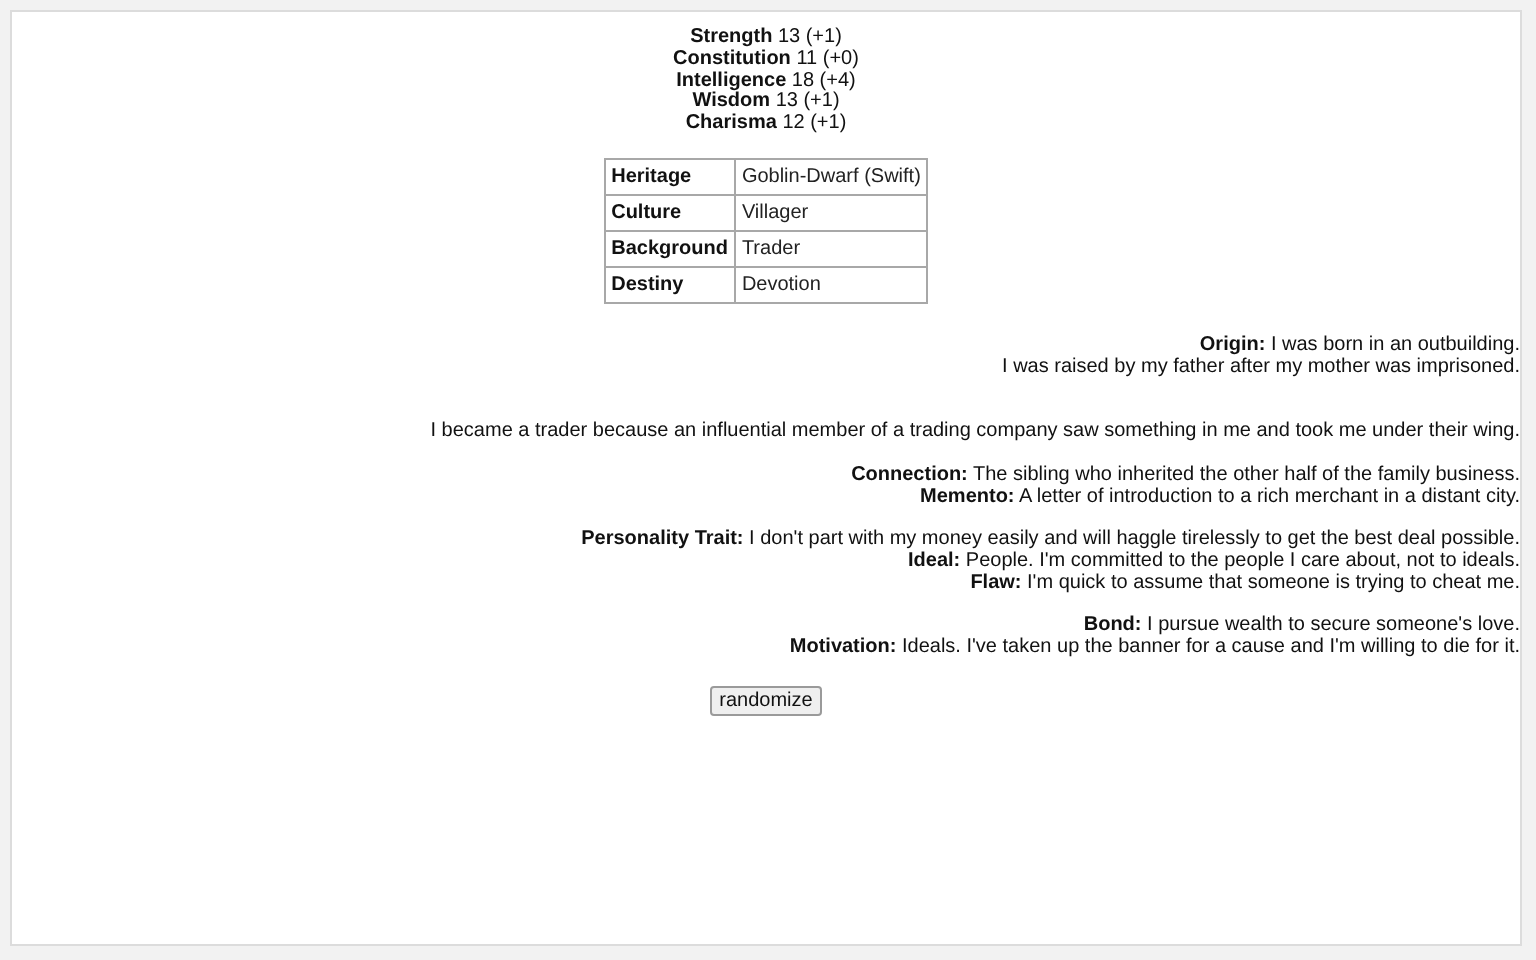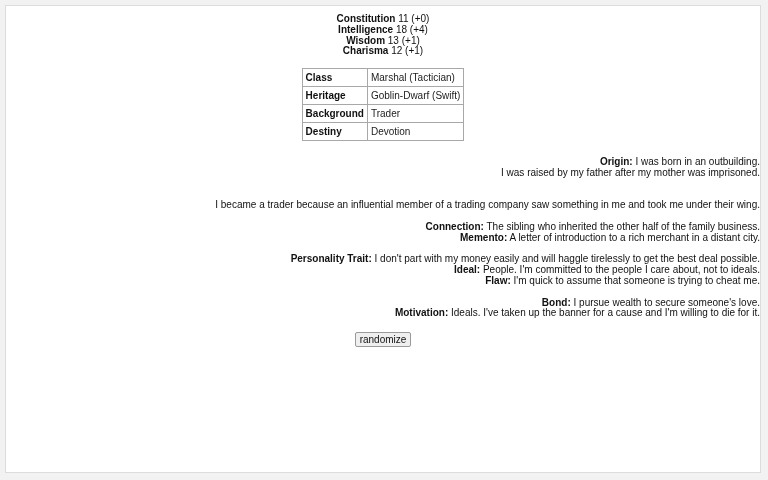--- a/index.html
+++ b/index.html
@@ -65,35 +65,36 @@
       color: #111;
       cursor: pointer;
     }
   </style>
 </head>
 <body>
 
 <div class="frame">
 
   <div class="stats">
+    <div><b>Strength</b> <span>13 (+1)</span></div>
     <div><b>Constitution</b> <span>11 (+0)</span></div>
     <div><b>Intelligence</b> <span>18 (+4)</span></div>
     <div><b>Wisdom</b> <span>13 (+1)</span></div>
     <div><b>Charisma</b> <span>12 (+1)</span></div>
   </div>
 
   <table class="info">
     <tbody>
-        <tr>
-      <td class="k">Class</td>
-      <td class="v">Marshal (Tactician)</td>
-    </tr>
     <tr>
       <td class="k">Heritage</td>
       <td class="v">Goblin-Dwarf (Swift)</td>
+    </tr>
+    <tr>
+      <td class="k">Culture</td>
+      <td class="v">Villager</td>
     </tr>
     <tr>
       <td class="k">Background</td>
       <td class="v">Trader</td>
     </tr>
     <tr>
       <td class="k">Destiny</td>
       <td class="v">Devotion</td>
     </tr>
   </tbody>

